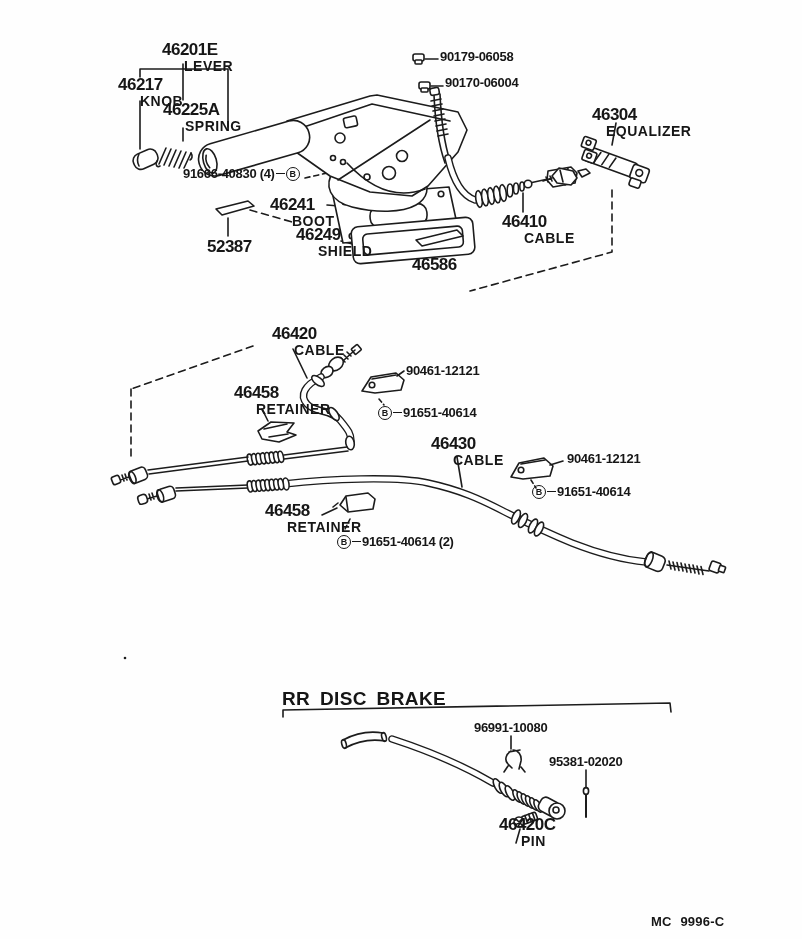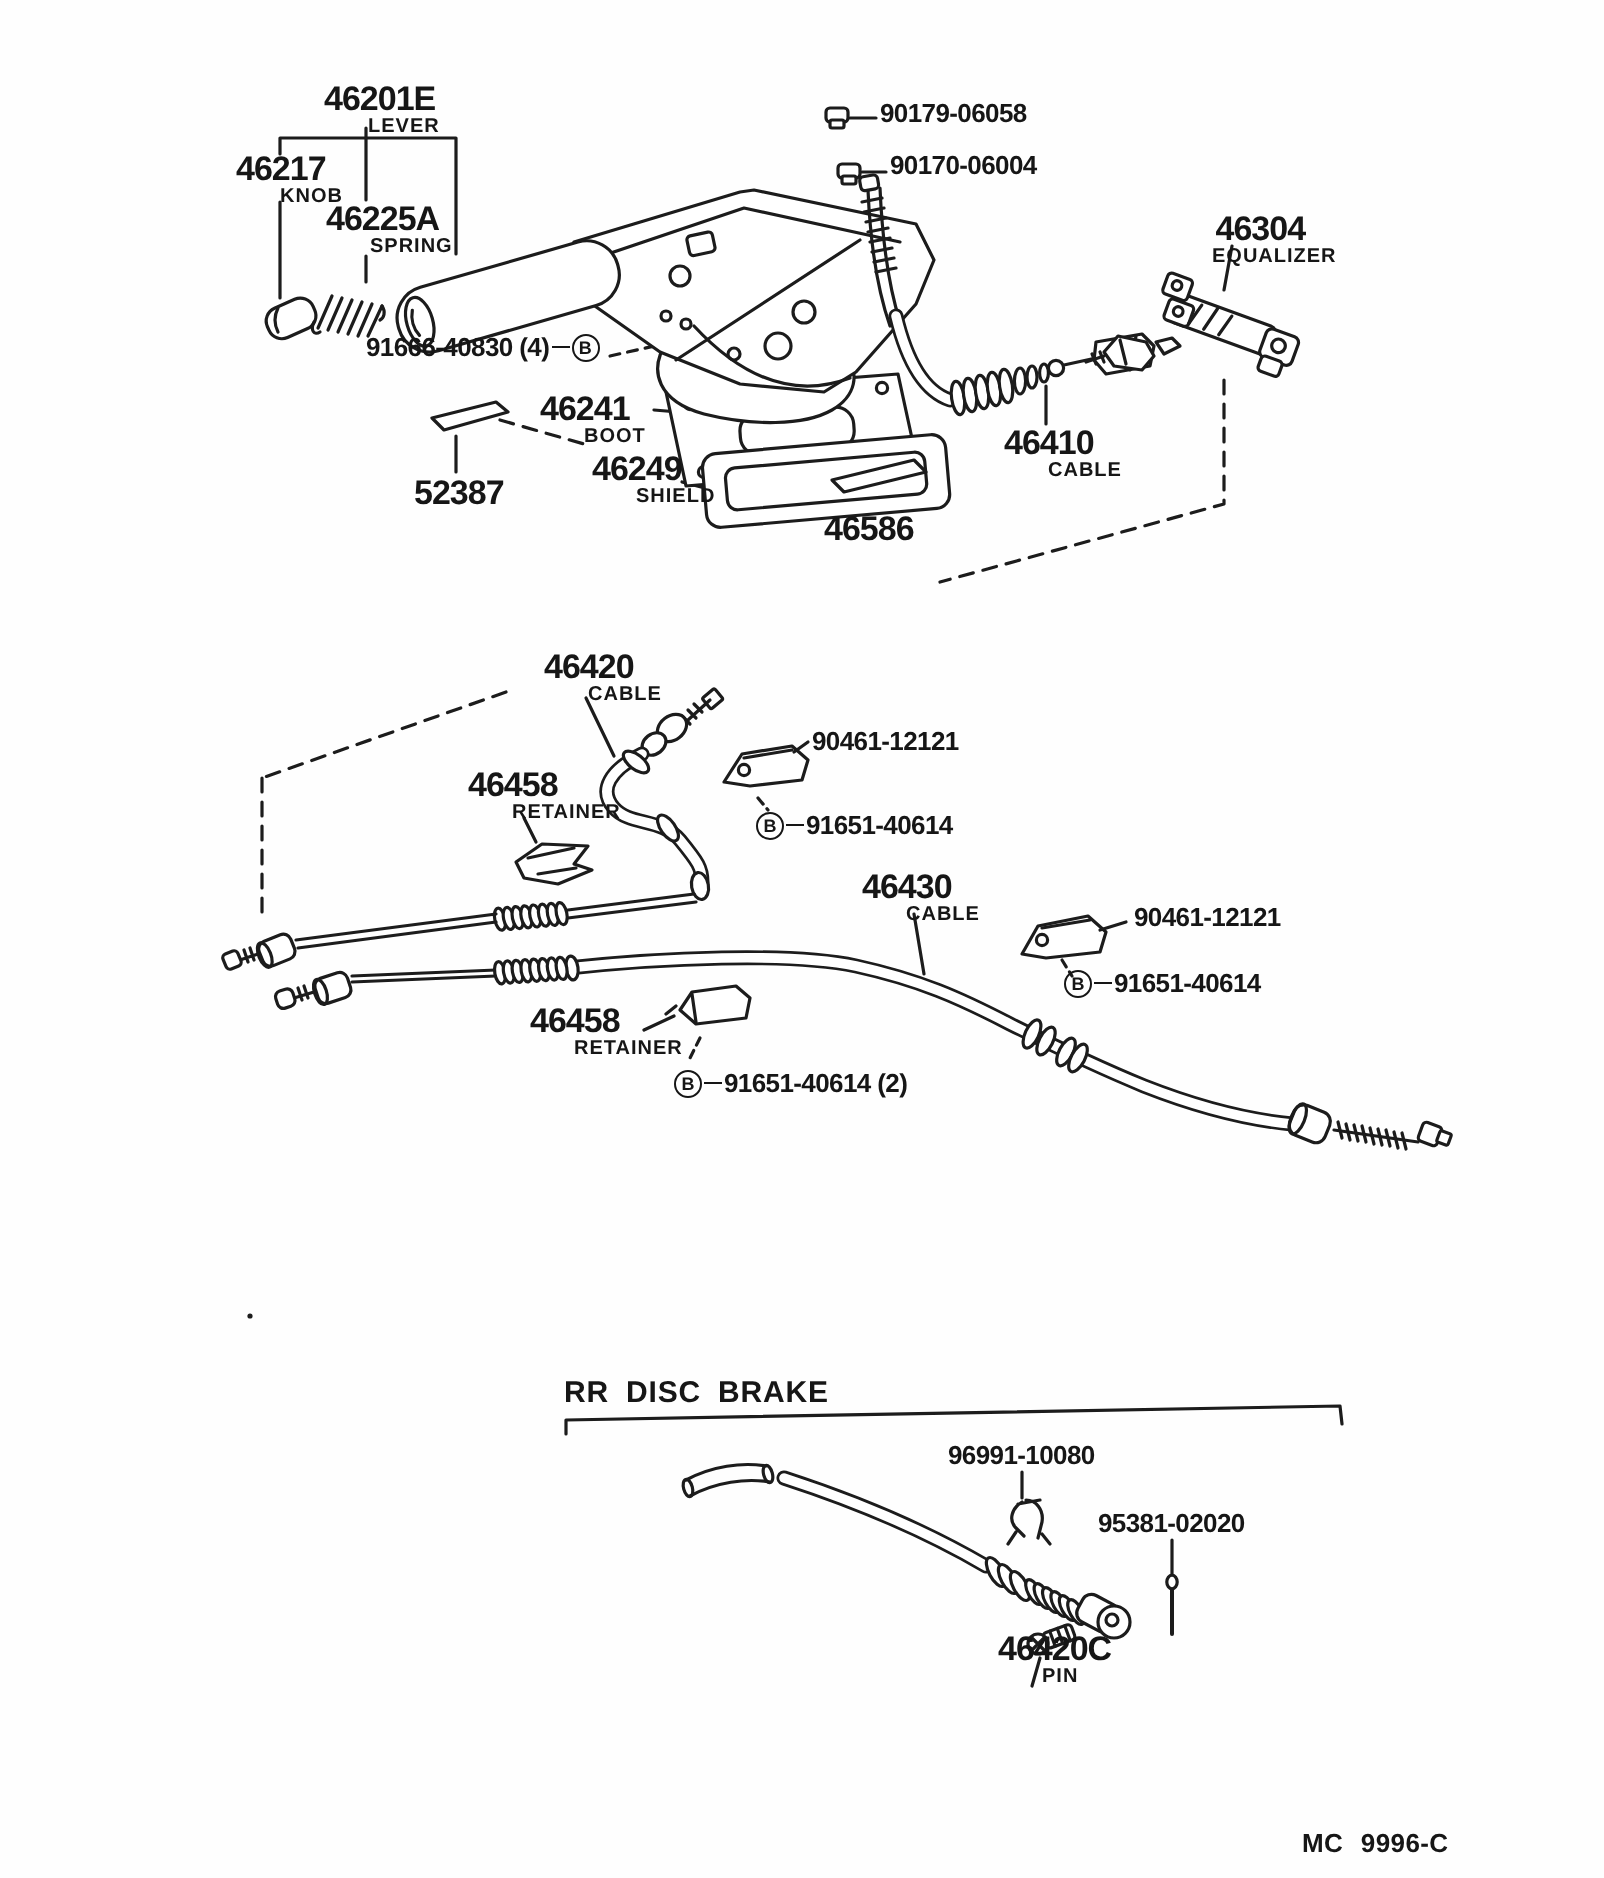--- a/index.html
+++ b/index.html
@@ -2,28 +2,28 @@
 <html><head>
 <meta charset="utf-8">
 <style>
   html,body{margin:0;padding:0;background:#ffffff;}
   #canvas{position:relative;width:802px;height:939px;background:#fefefe;overflow:hidden;
           font-family:"Liberation Sans",sans-serif;color:#161616;}
   #art{position:absolute;left:0;top:0;}
   .plabel{position:absolute;font-weight:700;line-height:1.08;white-space:nowrap;color:#161616;}
   .num{display:block;font-size:17px;letter-spacing:-0.5px;}
   .num.sm{font-size:13px;letter-spacing:-0.3px;}
-  .sub{display:block;font-size:10px;letter-spacing:0.5px;padding-left:22px;}
-  .eq .num{margin-left:8px;text-align:center;}
+  .sub{display:block;font-size:14px;letter-spacing:0.5px;padding-left:22px;}
+  .eq .num{margin-left:8px;}
   .brow{position:absolute;display:flex;align-items:center;font-weight:700;white-space:nowrap;}
   .brow .num{display:inline;}
   .bmark{width:12px;height:12px;border:1.7px solid #161616;border-radius:50%;
          font-size:9px;font-weight:700;line-height:12px;text-align:center;flex:0 0 auto;}
   .bdash{width:9px;height:0;border-top:1.7px solid #161616;margin:0 1px;flex:0 0 auto;}
-  .heading{font-size:15px;letter-spacing:0.4px;word-spacing:4px;}
+  .heading{font-size:19px;letter-spacing:0.4px;word-spacing:4px;}
   .sheet{font-size:13px;letter-spacing:0.2px;word-spacing:5px;margin-top:23px;}
 </style>
 </head>
 <body>
 
 <div id="canvas">
 
 <svg id="art" width="802" height="939" viewBox="0 0 802 939">
   <g stroke="#1c1c1c" fill="none" stroke-width="1.6" stroke-linecap="round" stroke-linejoin="round">
 

